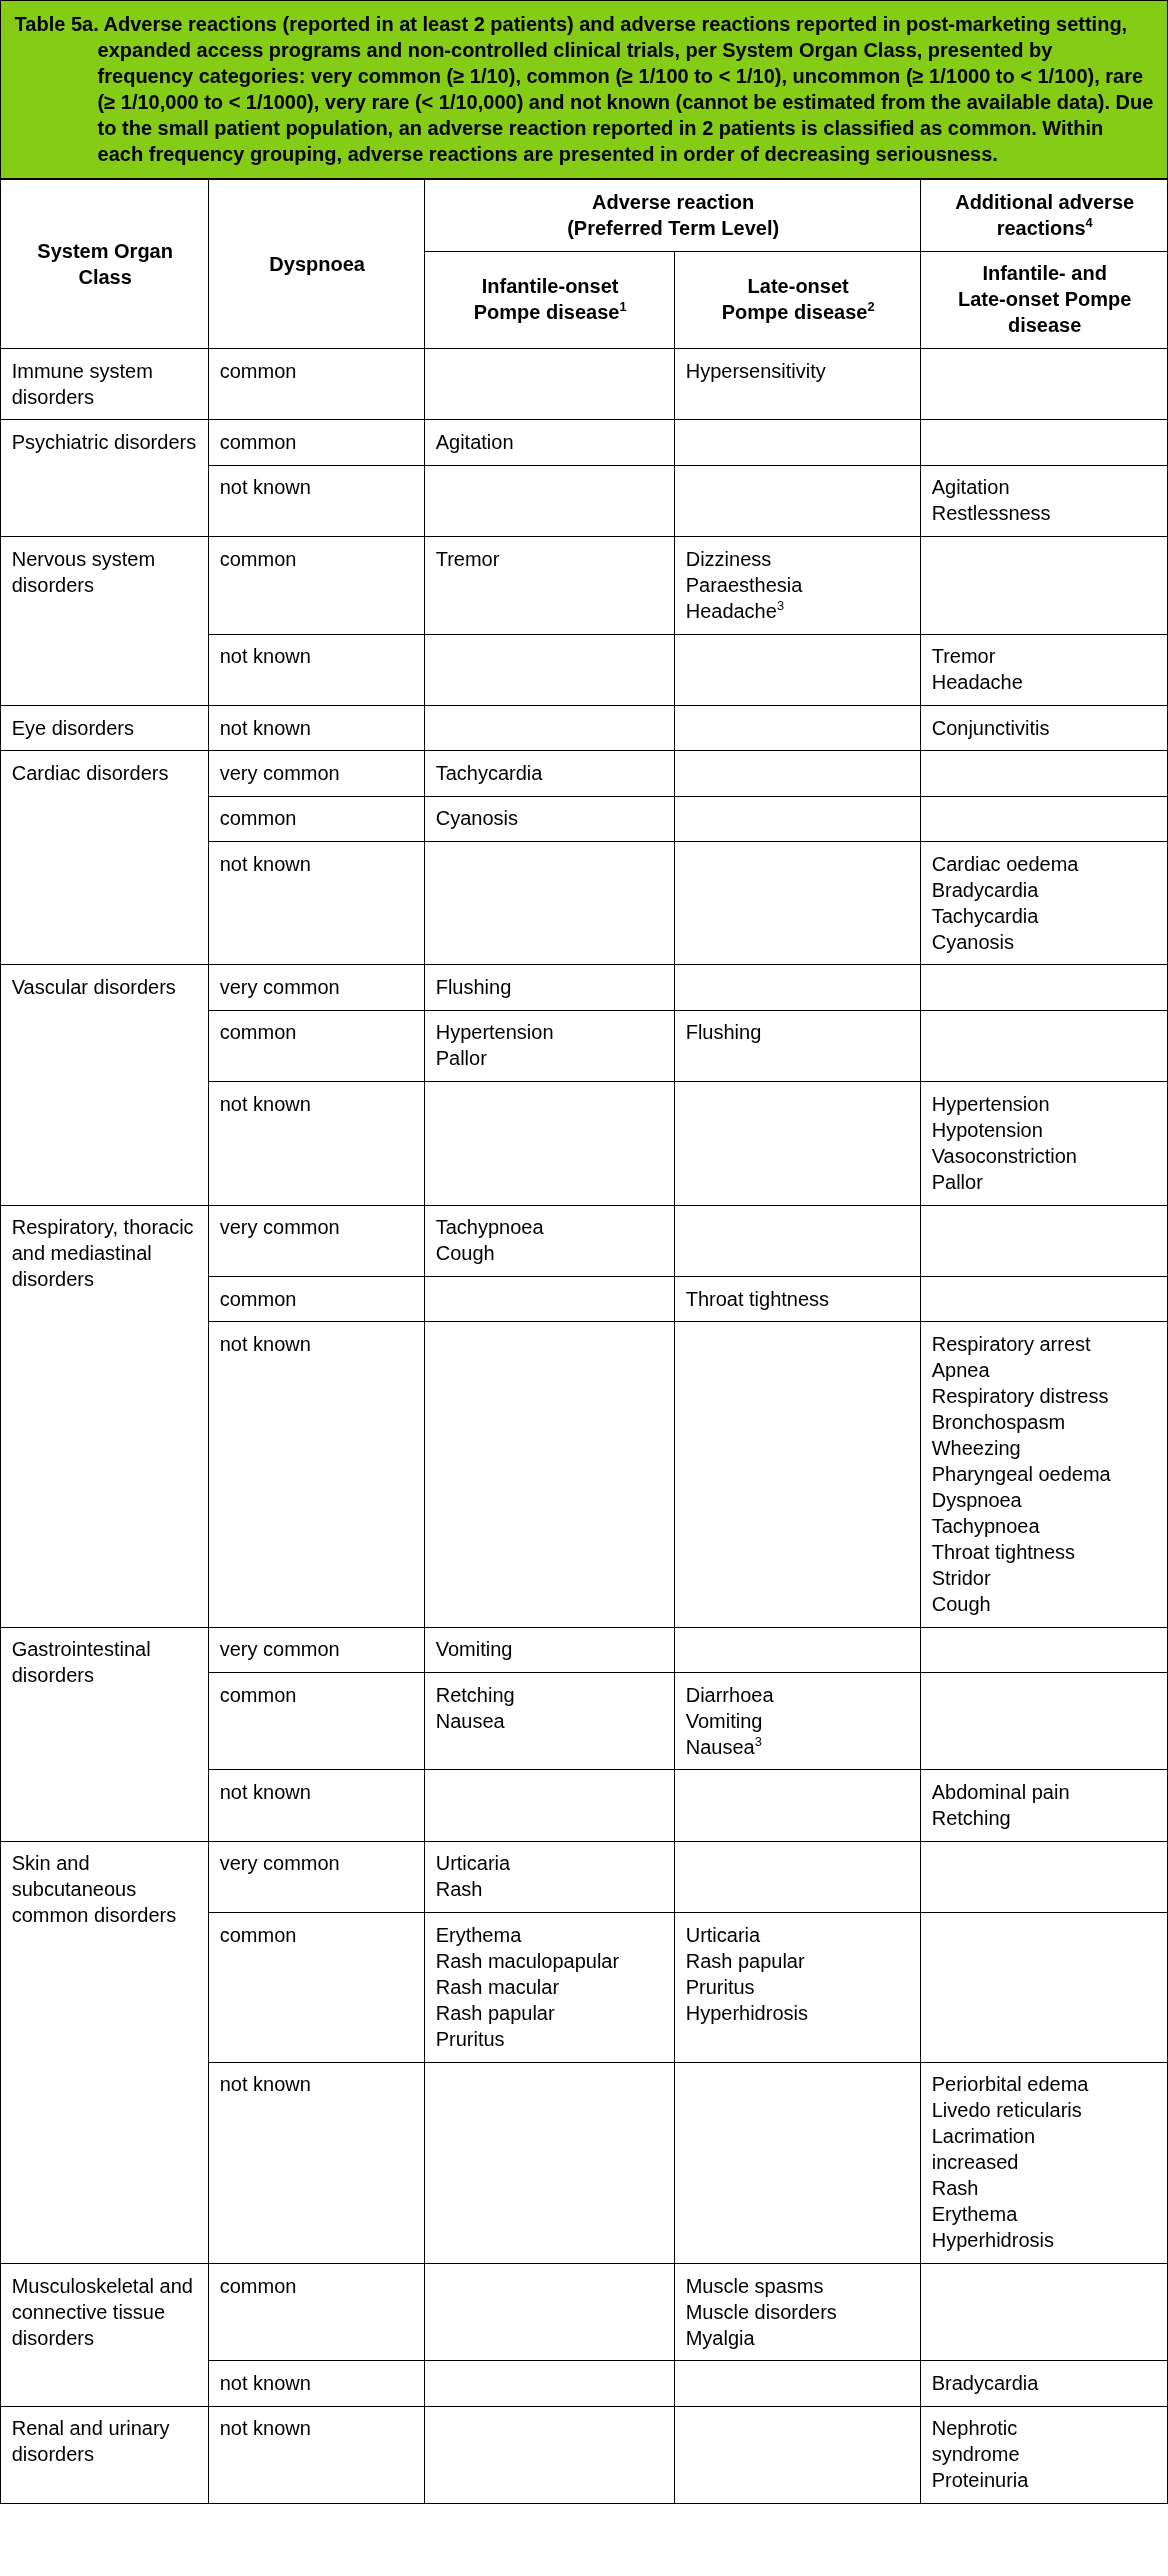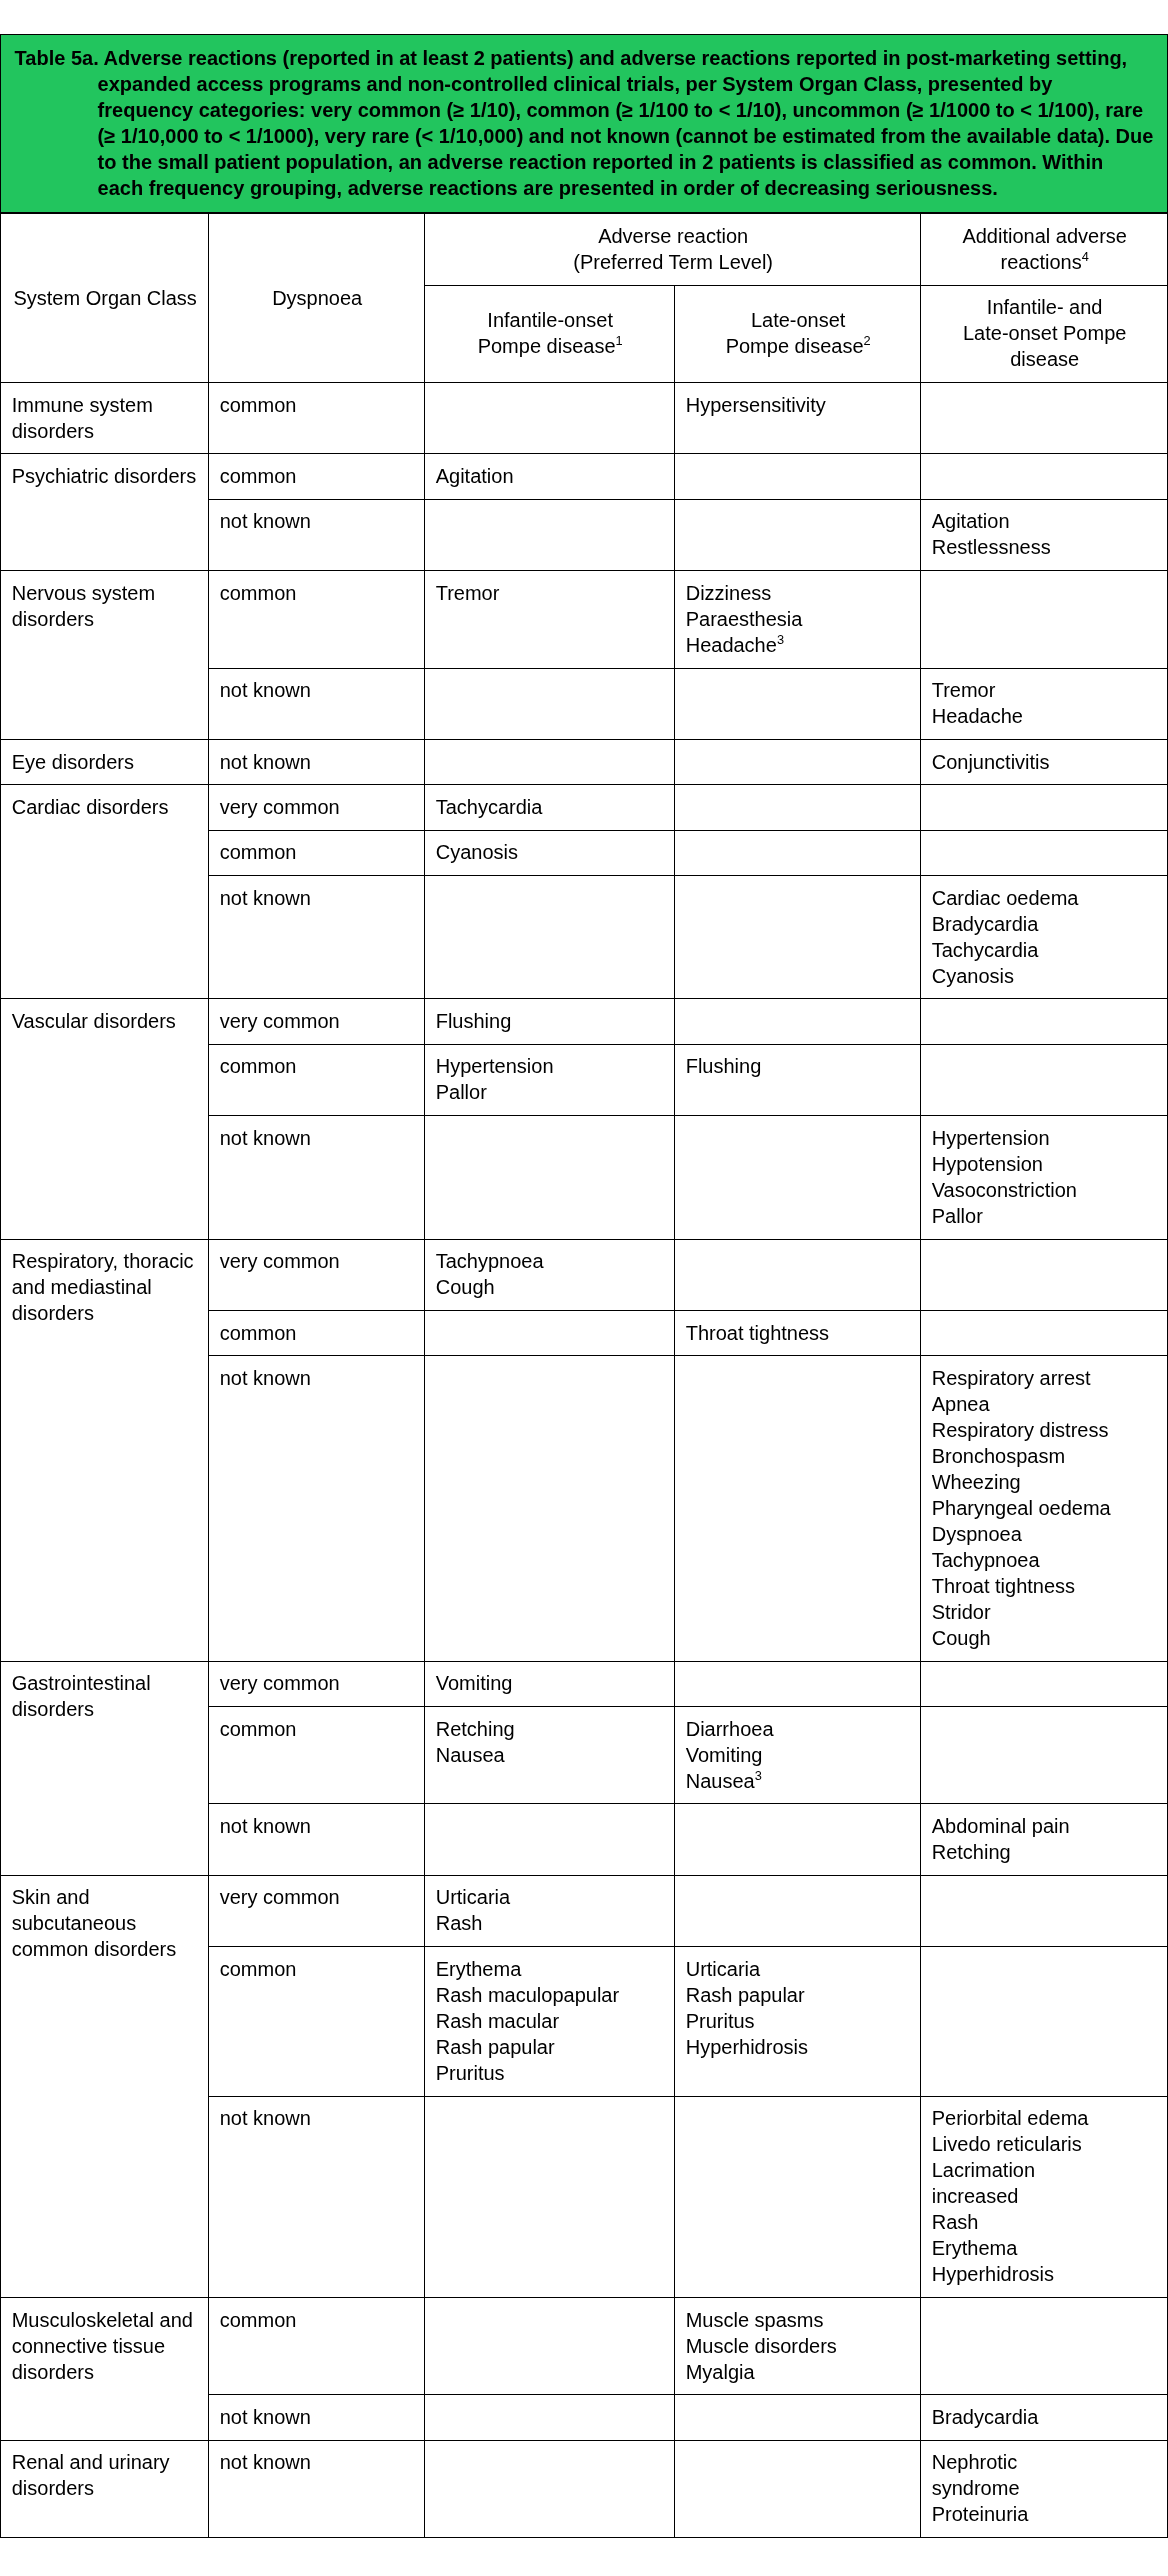--- a/index.html
+++ b/index.html
@@ -11,25 +11,24 @@
     width: 1168px;
     font-family: "Liberation Sans", sans-serif;
     -webkit-font-smoothing: none;
   }
   #page {
     width: 1168px;
     box-sizing: border-box;
   }
   
   .caption-box {
-    background: #22c55e;
+    background: #84cc16;
     border: 1.9px solid #000000;
     box-sizing: border-box;
     padding: 9.7px 13.6px 11.6px 13.6px;
-    margin-top: 34px;
   }
   .caption-text {
     font-size: 20px;
     line-height: 1.30;
     font-weight: bold;
     color: #000000;
     text-indent: 0;
     padding-left: 83px;
     text-align: left;
   }
@@ -49,21 +48,21 @@
     vertical-align: top;
     padding: 8.7px 8.7px 9.7px 10.7px;
     font-size: 20px;
     line-height: 1.30;
     color: #000000;
     box-sizing: border-box;
     text-align: left;
     font-weight: normal;
   }
   table.adr th {
-    font-weight: normal;
+    font-weight: bold;
     text-align: center;
     vertical-align: middle;
     padding-left: 10px;
   }
   col.c-soc   { width: 208px; }
   col.c-freq  { width: 216px; }
   col.c-io    { width: 250px; }
   col.c-lo    { width: 246px; }
   col.c-add   { width: 247px; }
 

